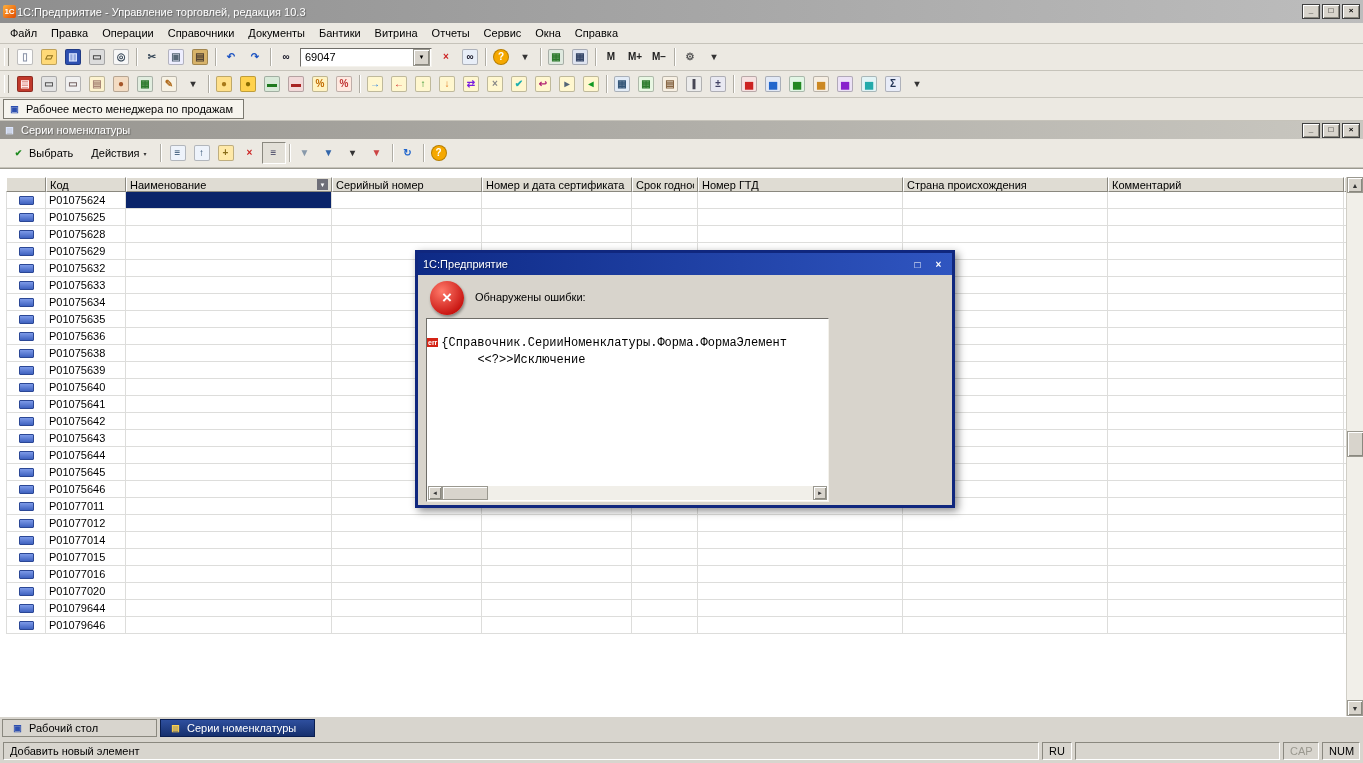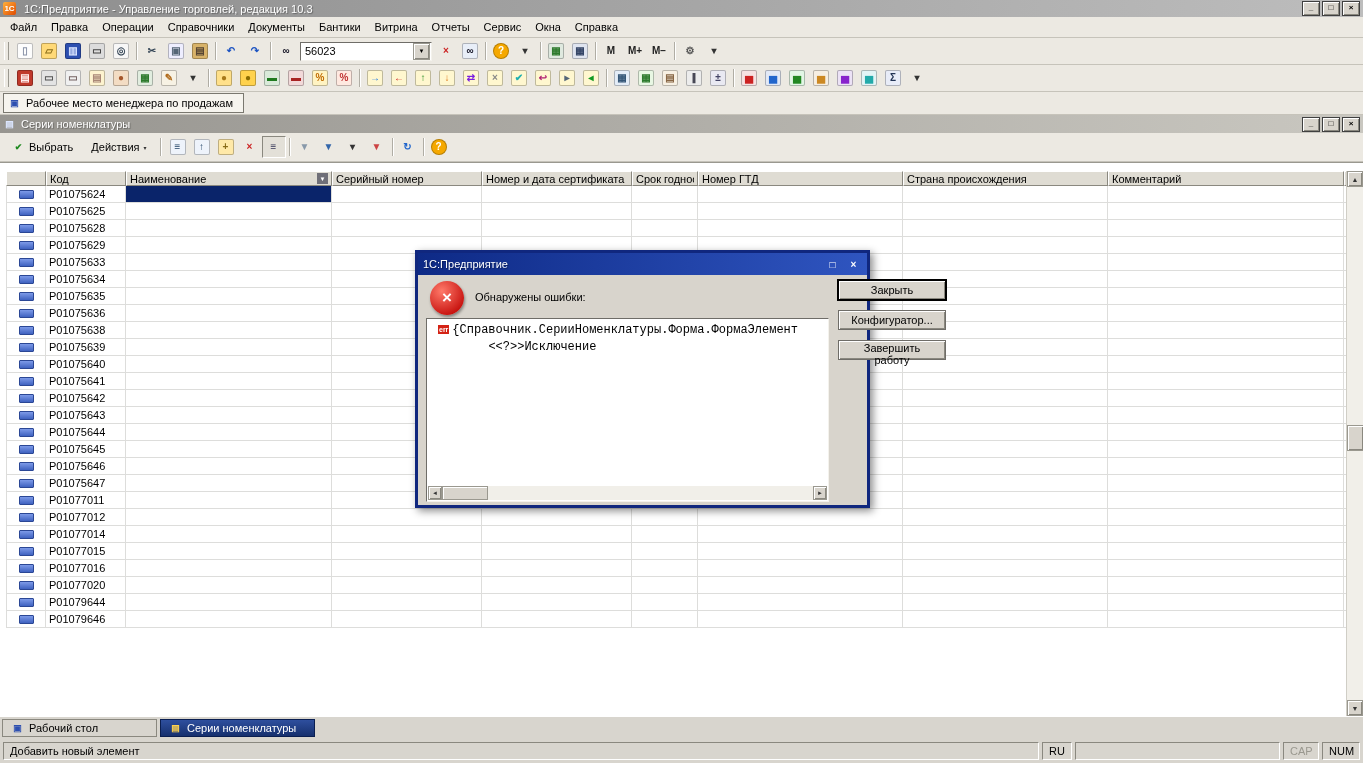--- a/index.html
+++ b/index.html
@@ -1,21 +1,21 @@
 <!DOCTYPE html>
 <html><head>
 <meta charset="utf-8">
 <style>
   html,body{margin:0;padding:0;}
   .app{position:relative;width:1363px;height:763px;background:#d8d5ce;
        font-family:"Liberation Sans",sans-serif;font-size:11px;color:#000;
        display:flex;flex-direction:column;overflow:hidden;user-select:none;}
 
   
-  .titlebar{height:17px;display:flex;align-items:center;gap:8px;padding:0 3px;
+  .titlebar{height:23px;display:flex;align-items:center;gap:1px;padding:0 3px;
             background:linear-gradient(90deg,#8e8e8e,#bdbdbd);color:#fff;}
   .appicon{width:13px;height:13px;border-radius:2px;flex:0 0 auto;
            background:linear-gradient(135deg,#ffb03a,#e04a00);
            color:#fff;font-size:8px;font-weight:bold;display:flex;align-items:center;justify-content:center;}
   .titletext{flex:1;font-weight:normal;white-space:nowrap;overflow:hidden;text-shadow:1px 1px 1px rgba(0,0,0,.35);}
   .wctrls{display:flex;gap:2px;}
   .wbtn{width:16px;height:13px;background:#d8d4cc;border:1px solid #404040;
         box-shadow:inset 1px 1px 0 #fff,inset -1px -1px 0 #8a887f;
         font-size:8px;line-height:11px;text-align:center;font-weight:bold;color:#000;}
 
@@ -90,40 +90,40 @@
   .statusbar{height:24px;display:flex;align-items:center;gap:3px;padding:2px 3px;background:#d8d5ce;box-sizing:border-box;}
   .sb-panel{height:18px;box-sizing:border-box;border:1px solid;border-color:#8a887f #fff #fff #8a887f;
             padding:2px 6px;background:#d8d5ce;white-space:nowrap;overflow:hidden;}
   .sb-hint{flex:1;}
   .sb-lang{width:30px;text-align:center;padding:2px 2px;}
   .sb-wide{width:205px;}
   .sb-cap{width:36px;color:#9a988f;text-align:center;}
   .sb-num{width:38px;text-align:center;}
 
   
-  .dialog{position:absolute;left:415px;top:250px;width:455px;height:258px;box-sizing:border-box;
+  .dialog{position:absolute;left:415px;top:250px;width:540px;height:258px;box-sizing:border-box;
           background:#d8d4cc;border:3px solid #10277e;box-shadow:3px 3px 8px rgba(0,0,0,.45);z-index:10;}
   .dlg-title{height:22px;background:linear-gradient(90deg,#0e2a86,#2f55c0);display:flex;align-items:center;
              gap:4px;padding:0 5px;color:#fff;font-weight:bold;}
   .dlg-title .titletext{flex:1;}
   .dwbtn{width:17px;height:15px;display:flex;align-items:center;justify-content:center;color:#fff;font-size:10px;font-weight:bold;}
   .dlg-body{position:relative;height:calc(100% - 22px);}
   .err-icon{position:absolute;left:12px;top:6px;width:34px;height:34px;border-radius:50%;
             background:radial-gradient(circle at 35% 30%,#ff7a6a,#c81410 75%);
             box-shadow:1px 2px 3px rgba(0,0,0,.4);color:#fff;font-weight:bold;font-size:17px;
             display:flex;align-items:center;justify-content:center;}
   .dlg-msg{position:absolute;left:57px;top:16px;}
   .dlg-btns{position:absolute;left:420px;top:5px;width:108px;display:flex;flex-direction:column;gap:10px;}
   .dbtn{height:20px;background:#d8d4cc;border:1px solid #6f6d68;font-family:inherit;font-size:11px;
         box-shadow:inset 1px 1px 0 #fff,inset -1px -1px 0 #8a887f;}
   .dbtn.default{border:1px solid #000;box-shadow:0 0 0 1px #000,inset 1px 1px 0 #fff,inset -1px -1px 0 #8a887f;}
   .err-box{position:absolute;left:8px;top:43px;width:403px;height:184px;background:#fff;box-sizing:border-box;
            border:1px solid;border-color:#6f6d68 #f4f2ec #f4f2ec #6f6d68;overflow:hidden;}
-  .errlines{padding:3px 2px 0 11px;font-family:"Liberation Mono","DejaVu Sans Mono",monospace;
-            font-size:12px;line-height:17px;white-space:pre;}
+  .errlines{padding:3px 2px 0 0;font-family:"Liberation Mono","DejaVu Sans Mono",monospace;
+            font-size:12px;line-height:17px;white-space:pre;margin-top:13px;}
   .errline{display:flex;align-items:flex-start;}
   .gut{background:#d42315;color:#fff;font-family:"Liberation Sans",sans-serif;font-size:7px;font-weight:bold;
        line-height:9px;padding:0 1px;margin:3px 3px 0 0;flex:0 0 auto;}
   .hscroll{position:absolute;left:1px;right:1px;bottom:1px;height:14px;background:#f1efe9;display:flex;align-items:center;}
   .hscroll .sarrow{width:14px;height:14px;font-size:6px;}
   .hthumb{width:46px;height:14px;box-sizing:border-box;background:#d8d4cc;border:1px solid #9a988f;
           box-shadow:inset 1px 1px 0 #fff;flex:0 0 auto;}
   .htrack{flex:1;}
 </style>
 </head>
@@ -189,21 +189,21 @@
         </span>
         <span class="tbtn">
           <span class="ic" style="color: rgb(28, 83, 194);">↷</span>
         </span>
         <span class="sep"></span>
         <span class="tbtn">
           <span class="ic" style="color: rgb(17, 17, 34);">∞</span>
         </span>
       </span>
     <span class="combo">
-      <span class="combo-val">56023</span>
+      <span class="combo-val">69047</span>
       <span class="combo-drop">▼</span>
     </span>
     <span style="display:flex;align-items:center;">
         <span class="tbtn">
           <span class="ic" style="color: rgb(204, 34, 34);">×</span>
         </span>
         <span class="tbtn">
           <span class="ic boxed" style="background: rgb(232, 238, 248); color: rgb(17, 17, 34);">∞</span>
         </span>
         <span class="sep"></span>
@@ -512,20 +512,34 @@
           <span class="tcell" style="width: 66px;"></span>
           <span class="tcell" style="width: 205px;"></span>
           <span class="tcell" style="width: 205px;"></span>
           <span class="tcell" style="width: 236px;"></span>
           <span class="tcell fill"></span>
         </div>
         <div class="trow">
           <span class="tcell icel" style="width: 40px;">
             <span class="dash"></span>
           </span>
+          <span class="tcell" style="width: 80px;">P01075632</span>
+          <span class="tcell" style="width: 206px;"></span>
+          <span class="tcell" style="width: 150px;"></span>
+          <span class="tcell" style="width: 150px;"></span>
+          <span class="tcell" style="width: 66px;"></span>
+          <span class="tcell" style="width: 205px;"></span>
+          <span class="tcell" style="width: 205px;"></span>
+          <span class="tcell" style="width: 236px;"></span>
+          <span class="tcell fill"></span>
+        </div>
+        <div class="trow">
+          <span class="tcell icel" style="width: 40px;">
+            <span class="dash"></span>
+          </span>
           <span class="tcell" style="width: 80px;">P01075633</span>
           <span class="tcell" style="width: 206px;"></span>
           <span class="tcell" style="width: 150px;"></span>
           <span class="tcell" style="width: 150px;"></span>
           <span class="tcell" style="width: 66px;"></span>
           <span class="tcell" style="width: 205px;"></span>
           <span class="tcell" style="width: 205px;"></span>
           <span class="tcell" style="width: 236px;"></span>
           <span class="tcell fill"></span>
         </div>
@@ -681,34 +695,20 @@
           <span class="tcell" style="width: 205px;"></span>
           <span class="tcell" style="width: 205px;"></span>
           <span class="tcell" style="width: 236px;"></span>
           <span class="tcell fill"></span>
         </div>
         <div class="trow">
           <span class="tcell icel" style="width: 40px;">
             <span class="dash"></span>
           </span>
           <span class="tcell" style="width: 80px;">P01075646</span>
-          <span class="tcell" style="width: 206px;"></span>
-          <span class="tcell" style="width: 150px;"></span>
-          <span class="tcell" style="width: 150px;"></span>
-          <span class="tcell" style="width: 66px;"></span>
-          <span class="tcell" style="width: 205px;"></span>
-          <span class="tcell" style="width: 205px;"></span>
-          <span class="tcell" style="width: 236px;"></span>
-          <span class="tcell fill"></span>
-        </div>
-        <div class="trow">
-          <span class="tcell icel" style="width: 40px;">
-            <span class="dash"></span>
-          </span>
-          <span class="tcell" style="width: 80px;">P01075647</span>
           <span class="tcell" style="width: 206px;"></span>
           <span class="tcell" style="width: 150px;"></span>
           <span class="tcell" style="width: 150px;"></span>
           <span class="tcell" style="width: 66px;"></span>
           <span class="tcell" style="width: 205px;"></span>
           <span class="tcell" style="width: 205px;"></span>
           <span class="tcell" style="width: 236px;"></span>
           <span class="tcell fill"></span>
         </div>
         <div class="trow">
@@ -854,25 +854,20 @@
 
   <div class="dialog">
     <div class="dlg-title">
       <span class="titletext">1С:Предприятие</span>
       <span class="dwbtn">□</span>
       <span class="dwbtn">×</span>
     </div>
     <div class="dlg-body">
       <div class="err-icon">×</div>
       <div class="dlg-msg">Обнаружены ошибки:</div>
-      <div class="dlg-btns">
-          <button class="dbtn default">Закрыть</button>
-          <button class="dbtn">Конфигуратор...</button>
-          <button class="dbtn">Завершить работу</button>
-        </div>
       <div class="err-box">
         <div class="errlines"><div class="errline"><span class="gut">err</span><span>{Справочник.СерииНоменклатуры.Форма.ФормаЭлемент</span></div><div class="errline"><span>       &lt;&lt;?&gt;&gt;Исключение</span></div></div>
         <div class="hscroll">
           <span class="sarrow">◄</span>
           <span class="hthumb"></span>
           <span class="htrack"></span>
           <span class="sarrow">►</span>
         </div>
       </div>
     </div>

